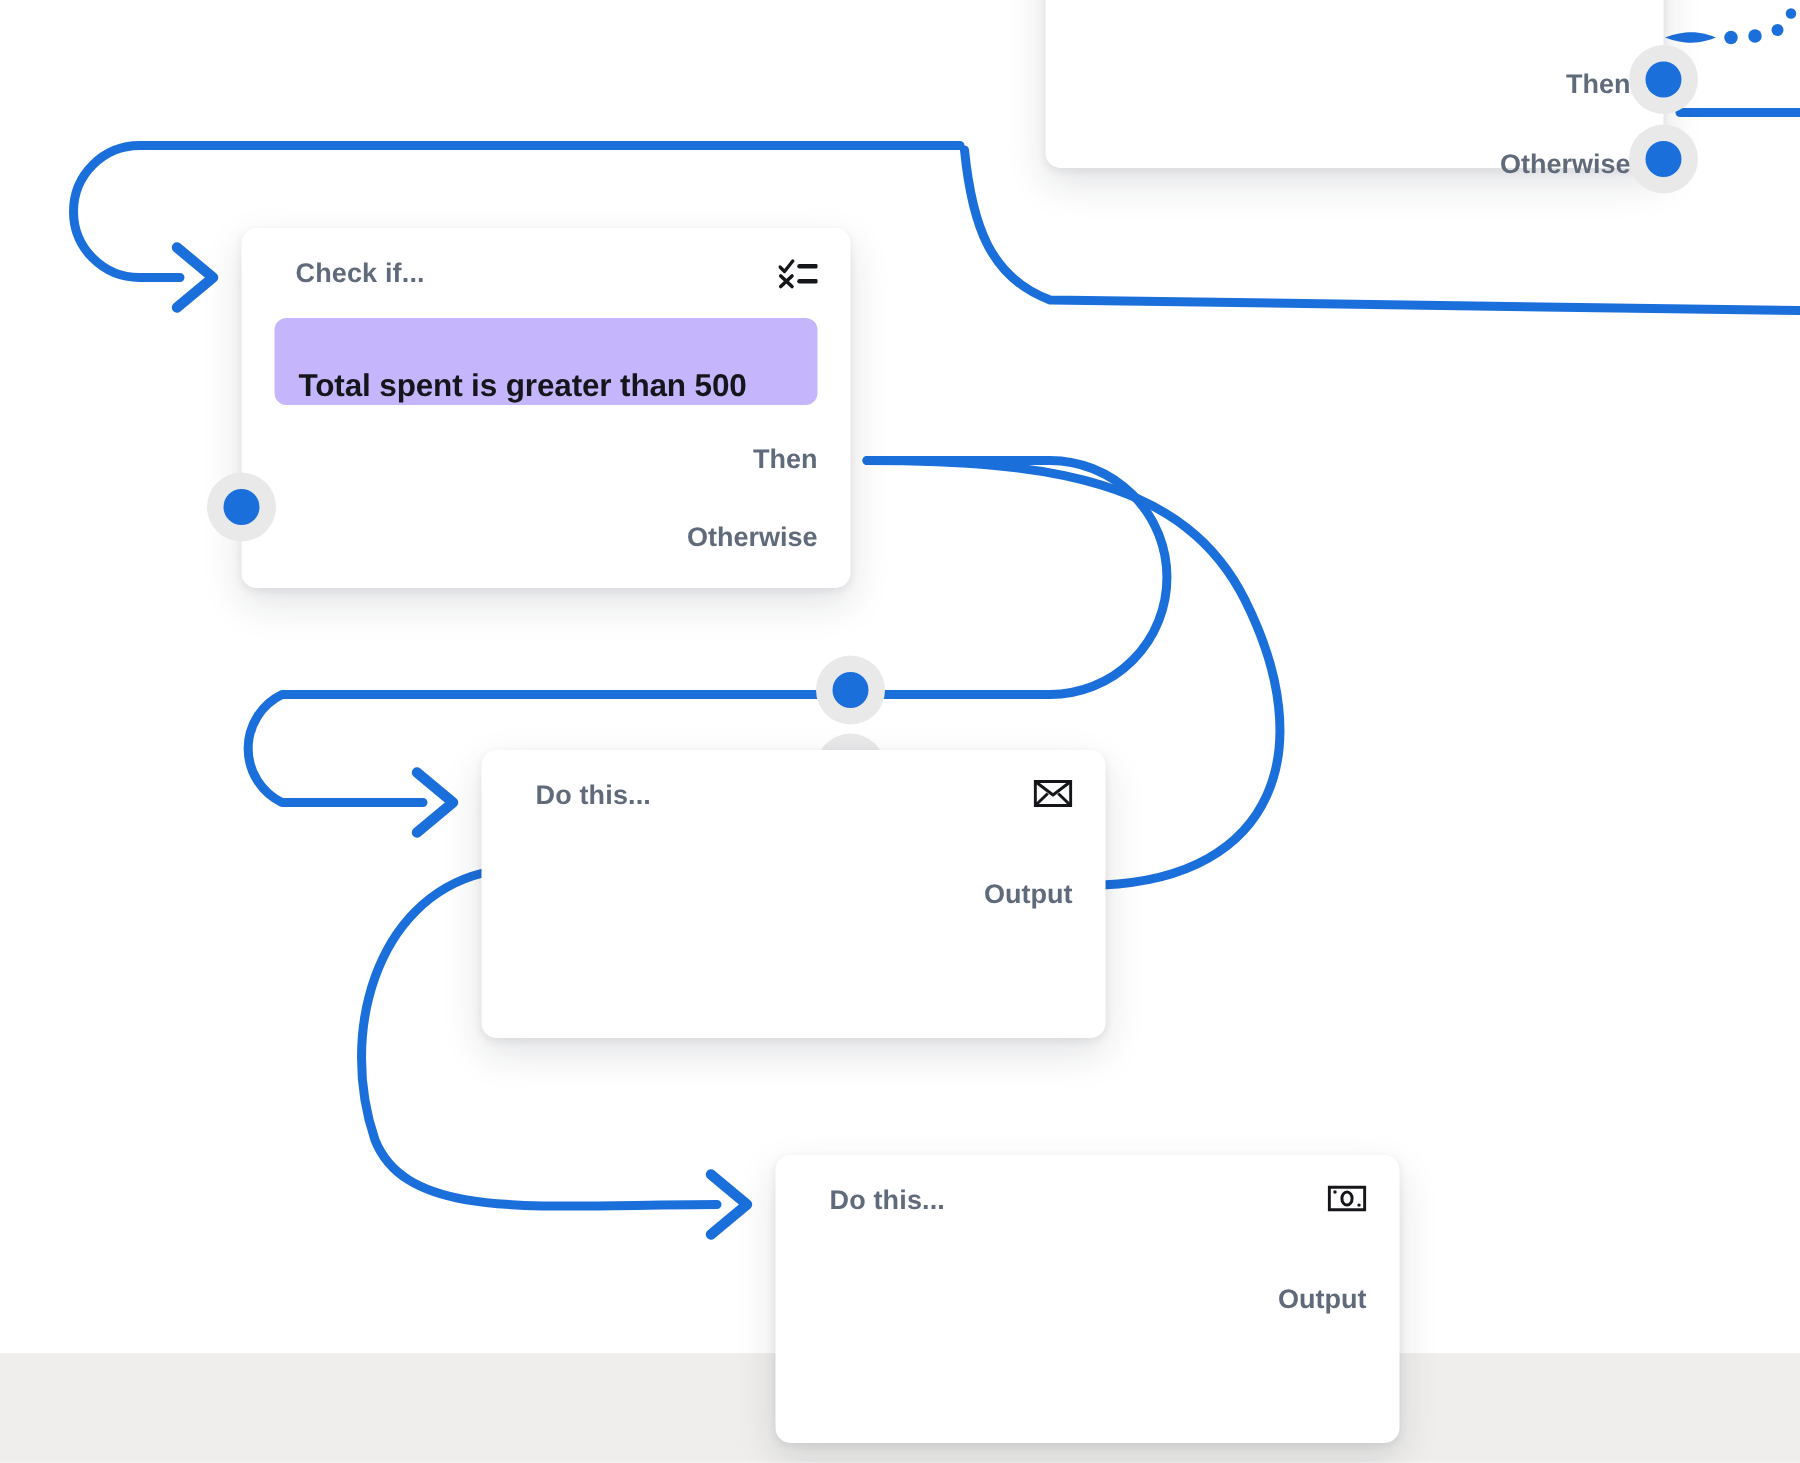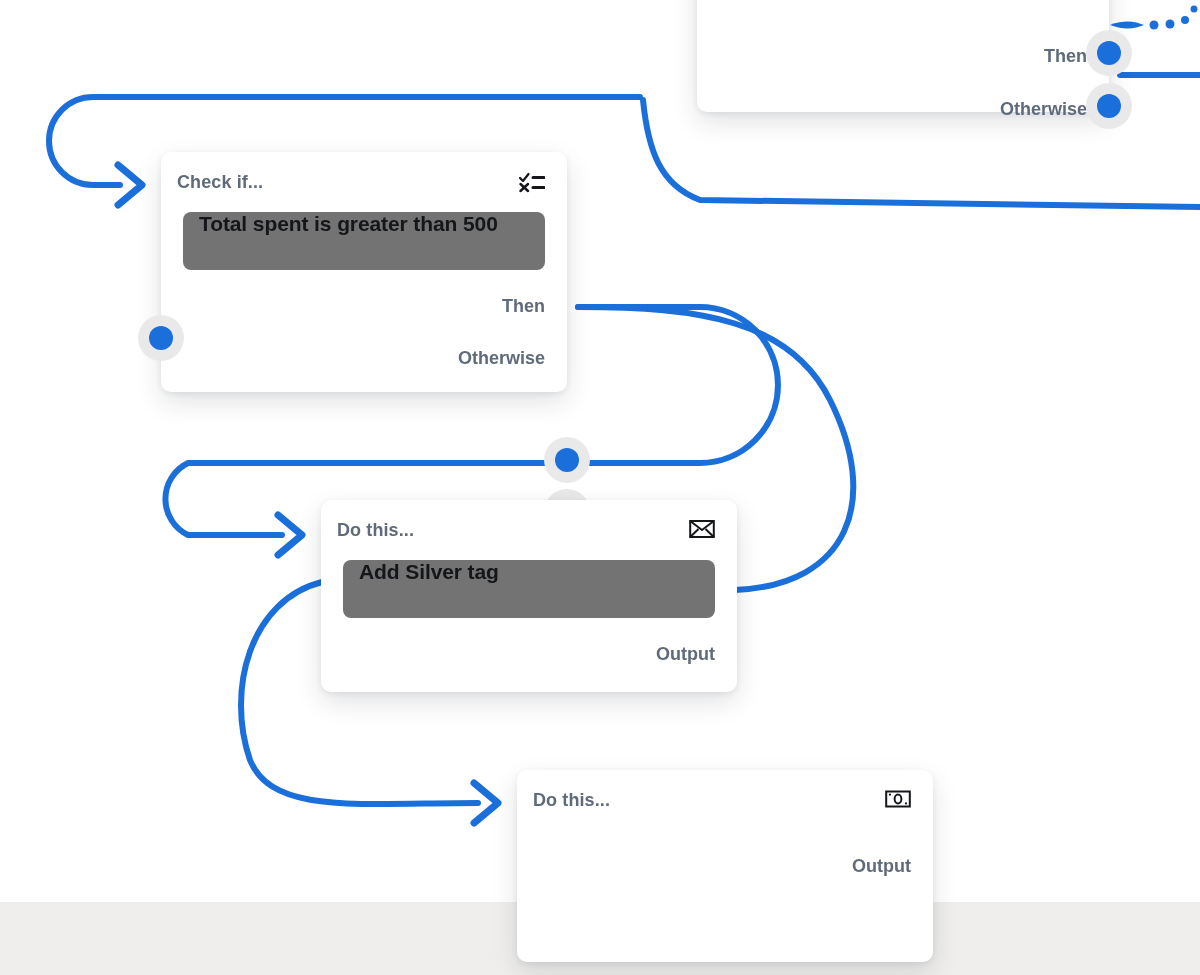--- a/index.html
+++ b/index.html
@@ -22,31 +22,31 @@
   .wires{position:absolute;left:0;top:0;width:1200px;height:975px;z-index:3;pointer-events:none;}
 
   
   .card{
     position:absolute;z-index:5;
     background:#ffffff;border-radius:10px;
     box-shadow:0 10px 26px rgba(24,32,48,.13), 0 2px 6px rgba(24,32,48,.07);
   }
   .card-head{
     display:flex;align-items:center;justify-content:space-between;
-    height:60px;padding:0 22px 0 16px;box-sizing:border-box;
+    height:60px;padding:0 22px 0 36px;box-sizing:border-box;
   }
   .card-title{
     font-size:18px;font-weight:700;color:#5f6b7a;letter-spacing:.1px;
     white-space:nowrap;
   }
   .card-icon{width:26px;height:22px;display:block;flex:none;}
   .field{
     margin:0 22px;
-    background:#737373;border-radius:8px;
-    height:58px;display:flex;align-items:flex-start;padding:0 16px;
+    background:#c4b5fd;border-radius:8px;
+    height:58px;display:flex;align-items:flex-end;padding:0 16px;
     box-sizing:border-box;
   }
   .field-text{font-size:21px;font-weight:700;color:#14161a;letter-spacing:-.1px;white-space:nowrap;}
   .port-row{
     display:flex;align-items:center;justify-content:flex-end;
     height:52px;padding-right:22px;position:relative;
   }
   .port-label{font-size:18px;font-weight:700;color:#5f6b7a;white-space:nowrap;}
 
   
@@ -160,23 +160,20 @@
       <span class="card-title">Do this...</span>
       <span class="card-icon">
         <svg viewBox="0 0 26 20" width="26" height="20">
           <rect x="1.2" y="2" width="23.6" height="16" fill="none" stroke="#14161a" stroke-width="2"></rect>
           <polyline points="1.2,2 13,11 24.8,2" fill="none" stroke="#14161a" stroke-width="2" stroke-linejoin="round"></polyline>
           <line x1="1.2" y1="18" x2="9.5" y2="10" stroke="#14161a" stroke-width="2"></line>
           <line x1="24.8" y1="18" x2="16.5" y2="10" stroke="#14161a" stroke-width="2"></line>
         </svg>
       </span>
     </div>
-    <div class="field">
-      <span class="field-text">Add Silver tag</span>
-    </div>
     <div class="port-row" style="margin-top:10px;">
       <span class="port-label">Output</span>
     </div>
 
   </div>
 
   <div class="card" id="card-loyalty">
     <div class="card-head">
       <span class="card-title">Do this...</span>
       <span class="card-icon">

